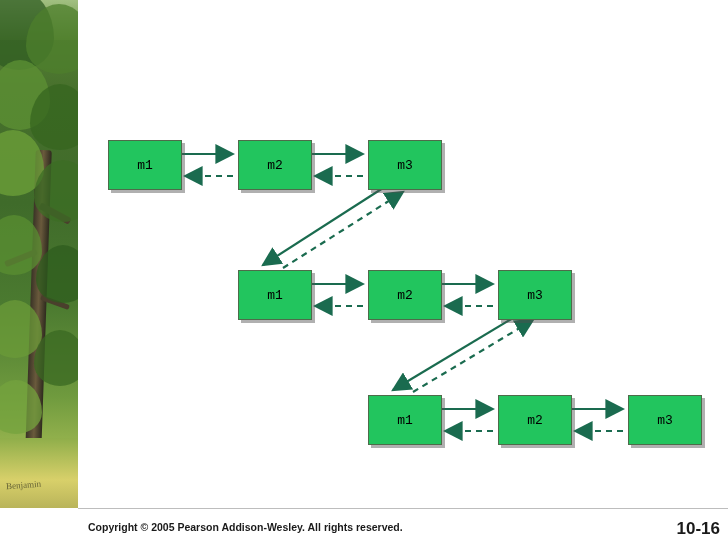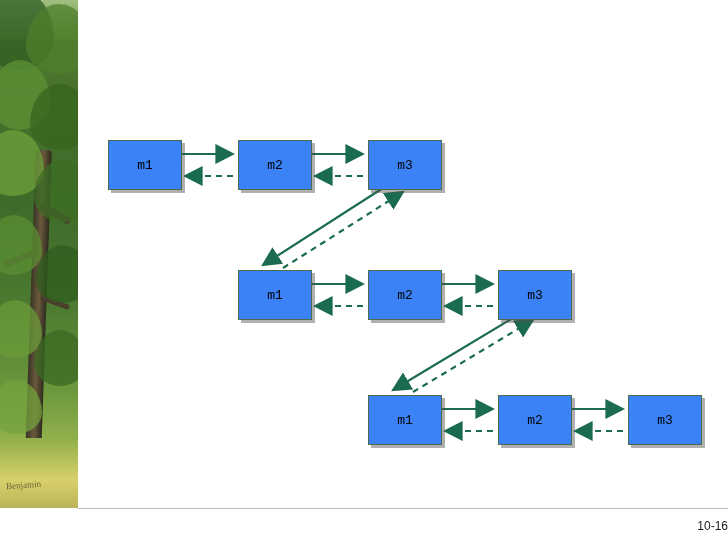--- a/index.html
+++ b/index.html
@@ -56,43 +56,43 @@
     letter-spacing:0px;
     white-space:nowrap;
   }
 
   
   .diagram{
     position:absolute;left:78px;top:120px;width:650px;height:370px;
   }
   .node{
     position:absolute;
-    background:#3b82f6;
+    background:#22c55e;
     border:1px solid #4e6b4a;
     box-shadow:3px 3px 0px rgba(80,80,80,.45);
     display:flex;align-items:center;justify-content:center;
     font-family:"Liberation Mono", monospace;
     font-size:13px;color:#000000;
   }
   .node span{pointer-events:none;}
 
   svg.wires{position:absolute;left:0;top:0;width:650px;height:370px;overflow:visible;}
 
   
   .footer-rule{
     position:absolute;left:78px;top:508px;width:650px;height:1px;
     background:#bdbdbd;
   }
   .copyright{
     position:absolute;left:88px;top:521px;
     font-size:10.5px;font-weight:bold;color:#1a1a1a;
   }
   .page-num{
-    position:absolute;right:0;top:519px;
-    font-size:12px;font-weight:normal;color:#1a1a1a;
+    position:absolute;right:8px;top:519px;
+    font-size:17px;font-weight:bold;color:#1a1a1a;
   }
 </style>
 </head>
 <body>
 
 <div id="slide">
 
   <div class="photo-strip">
     <div class="sky"></div>
     <div class="trunk"></div>
@@ -181,15 +181,16 @@
     </div>
     <div class="node" style="left:420px;top:275px;width:72px;height:48px;">
       <span>m2</span>
     </div>
     <div class="node" style="left:550px;top:275px;width:72px;height:48px;">
       <span>m3</span>
     </div>
   </div>
 
   <div class="footer-rule"></div>
+  <div class="copyright">Copyright © 2005 Pearson Addison-Wesley. All rights reserved.</div>
   <div class="page-num">10-16</div>
 
 </div>
 
 </body></html>

